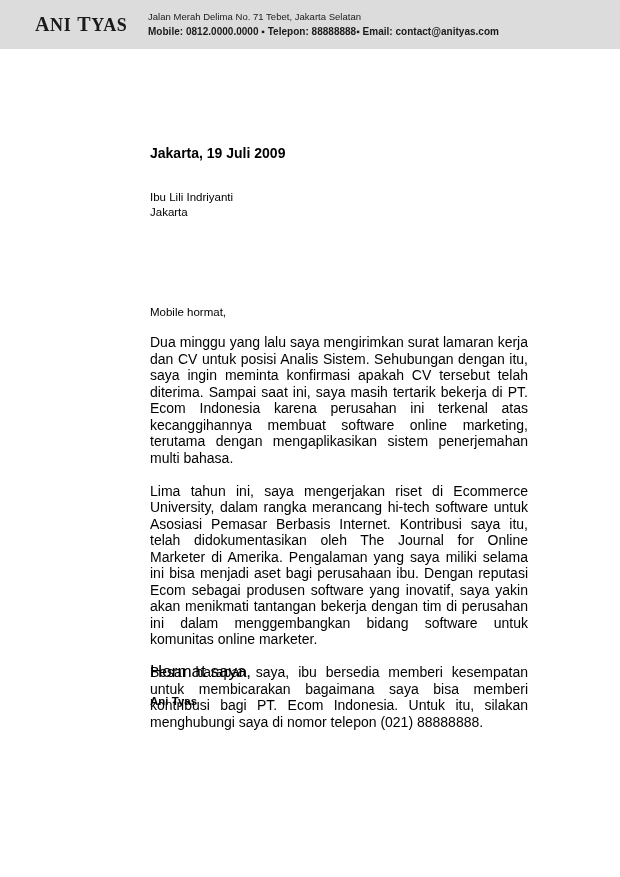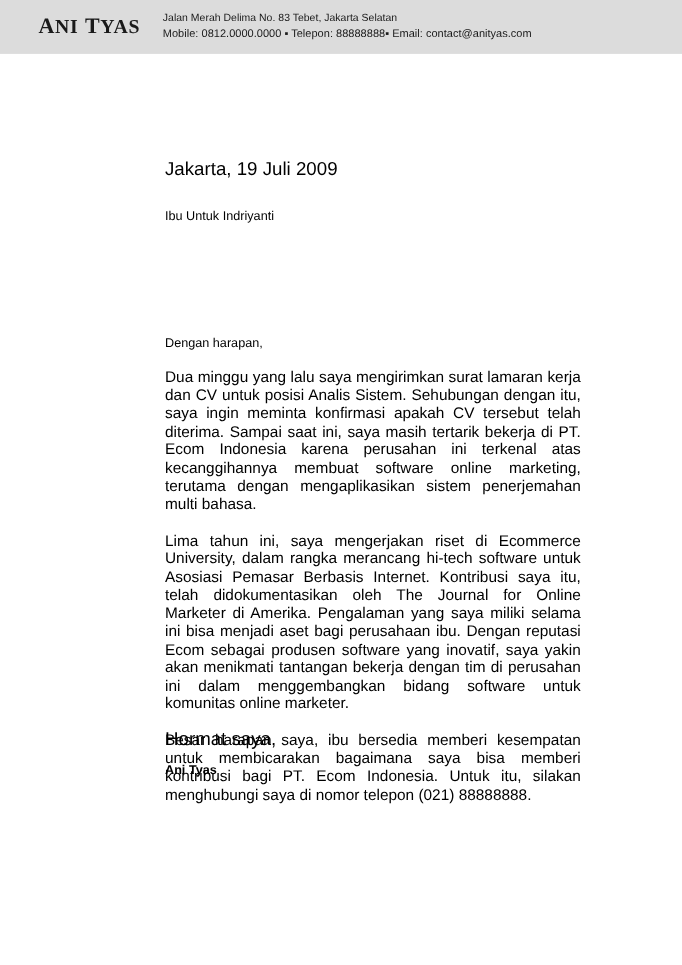--- a/index.html
+++ b/index.html
@@ -55,37 +55,39 @@
     line-height: 15px;
   }
   .contact-line {
     font-size: 9.5px;
     color: #1a1a1a;
     white-space: nowrap;
     letter-spacing: 0.02px;
   }
   .contact-line.line2 {
     font-size: 10px;
+    font-weight: bold;
   }
 
   
   .sheet {
     position: absolute;
     left: 150px;
     top: 0;
     width: 378px;
   }
 
   .date-line {
     position: absolute;
     top: 146px;
     left: 0;
     width: 378px;
-    font-size: 17px;
+    font-size: 14px;
     line-height: 15px;
+    font-weight: bold;
   }
 
   .recipient {
     position: absolute;
     top: 190px;
     left: 0;
     width: 378px;
     font-size: 11.5px;
     line-height: 15.4px;
   }
@@ -140,35 +142,36 @@
 </head>
 <body>
 
 <div class="letterhead">
 
   <div class="brand">
     <span class="cap">A</span><span class="sc">NI</span><span class="gap"></span><span class="cap">T</span><span class="sc">YAS</span>
   </div>
 
   <div class="contact-block">
-    <div class="contact-line line1">Jalan Merah Delima No. 83 Tebet, Jakarta Selatan</div>
+    <div class="contact-line line1">Jalan Merah Delima No. 71 Tebet, Jakarta Selatan</div>
     <div class="contact-line line2">Mobile: 0812.0000.0000 ▪ Telepon: 88888888▪ Email: contact@anityas.com</div>
   </div>
 
 </div>
 
 <div class="sheet">
 
   <div class="date-line">Jakarta, 19 Juli 2009</div>
 
   <div class="recipient">
-    <div>Ibu Untuk Indriyanti</div>
+    <div>Ibu Lili Indriyanti</div>
+    <div>Jakarta</div>
   </div>
 
-  <div class="salutation">Dengan harapan,</div>
+  <div class="salutation">Mobile hormat,</div>
 
   <div class="body-paragraphs">
     <p class="para">Dua minggu yang lalu saya mengirimkan surat lamaran kerja dan CV untuk posisi Analis Sistem. Sehubungan dengan itu, saya ingin meminta konfirmasi apakah CV tersebut telah diterima. Sampai saat ini, saya masih tertarik bekerja di PT. Ecom Indonesia karena perusahan ini terkenal atas kecanggihannya membuat software online marketing, terutama dengan mengaplikasikan sistem penerjemahan multi bahasa.</p>
     <p class="para">Lima tahun ini, saya mengerjakan riset di Ecommerce University, dalam rangka merancang hi-tech software untuk Asosiasi Pemasar Berbasis Internet. Kontribusi saya itu, telah didokumentasikan oleh The Journal for Online Marketer di Amerika. Pengalaman yang saya miliki selama ini bisa menjadi aset bagi perusahaan ibu. Dengan reputasi Ecom sebagai produsen software yang inovatif, saya yakin akan menikmati tantangan bekerja dengan tim di perusahan ini dalam menggembangkan bidang software untuk komunitas online marketer.</p>
     <p class="para">Besar harapan saya, ibu bersedia memberi kesempatan untuk membicarakan bagaimana saya bisa memberi kontribusi bagi PT. Ecom Indonesia. Untuk itu, silakan menghubungi saya di nomor telepon (021) 88888888.</p>
   </div>
 
   <div class="closing">Hormat saya,</div>
 
   <div class="signature-name">Ani Tyas</div>

